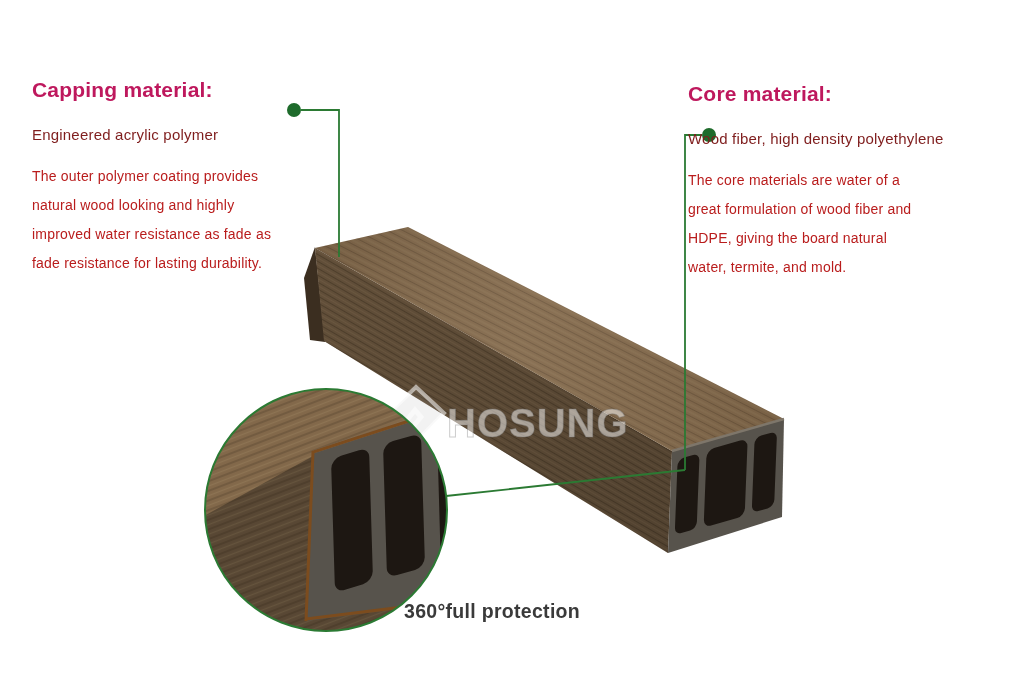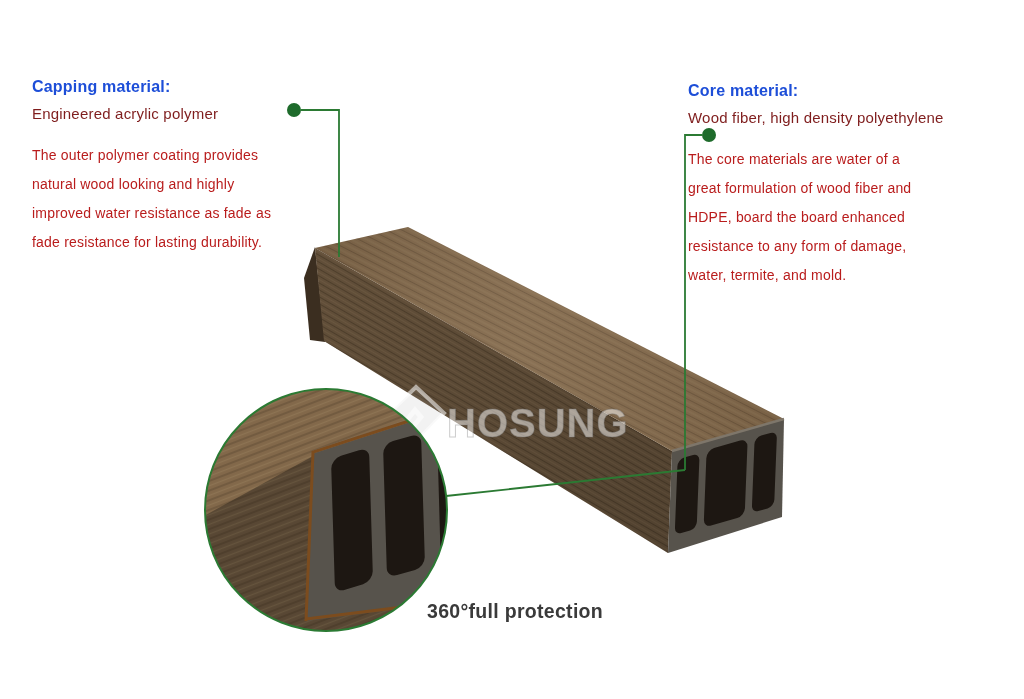--- a/index.html
+++ b/index.html
@@ -2,27 +2,27 @@
 <html><head>
 <meta charset="utf-8">
 <style>
   html,body{margin:0;padding:0;background:#e8e8e8;}
   .stage{
     position:relative;width:1024px;height:699px;background:#ffffff;
     overflow:hidden;font-family:"Liberation Sans",sans-serif;margin:0 auto;
   }
   svg.scene{position:absolute;left:0;top:0;width:1024px;height:699px;}
   .block{position:absolute;}
-  .block h2{font-size:16px;font-weight:bold;color:#1d4ed8;margin:0 0 9px 0;letter-spacing:.2px;}
+  .block h2{font-size:21px;font-weight:bold;color:#be185d;margin:0 0 24px 0;letter-spacing:.2px;}
   .block .sub{font-size:15px;color:#7f1d1d;margin:0 0 19px 0;white-space:nowrap;letter-spacing:.2px;}
   .block .ln{font-size:14px;color:#b91c1c;line-height:29px;white-space:nowrap;letter-spacing:.2px;}
   .capping{left:32px;top:78px;width:250px;}
   .core{left:688px;top:82px;width:280px;}
   .protection{
-    position:absolute;left:427px;top:600px;font-size:19.5px;font-weight:bold;
+    position:absolute;left:404px;top:600px;font-size:19.5px;font-weight:bold;
     color:#3a3a3a;letter-spacing:.3px;white-space:nowrap;
   }
 </style>
 </head>
 <body>
 
 <div class="stage">
 
   <svg class="scene" viewBox="0 0 1024 699">
     <defs>
@@ -123,21 +123,20 @@
       <div class="ln">fade resistance for lasting durability.</div>
     </div>
   </div>
 
   <div class="block core">
     <h2>Core material:</h2>
     <div class="sub">Wood fiber, high density polyethylene</div>
     <div>
       <div class="ln">The core materials are water of a</div>
       <div class="ln">great formulation of wood fiber and</div>
-      <div class="ln">HDPE, board the board enhanced</div>
-      <div class="ln">resistance to any form of damage,</div>
+      <div class="ln">HDPE, giving the board natural</div>
       <div class="ln">water, termite, and mold.</div>
     </div>
   </div>
 
   <div class="protection">360°full protection</div>
 
 </div>
 
 </body></html>

